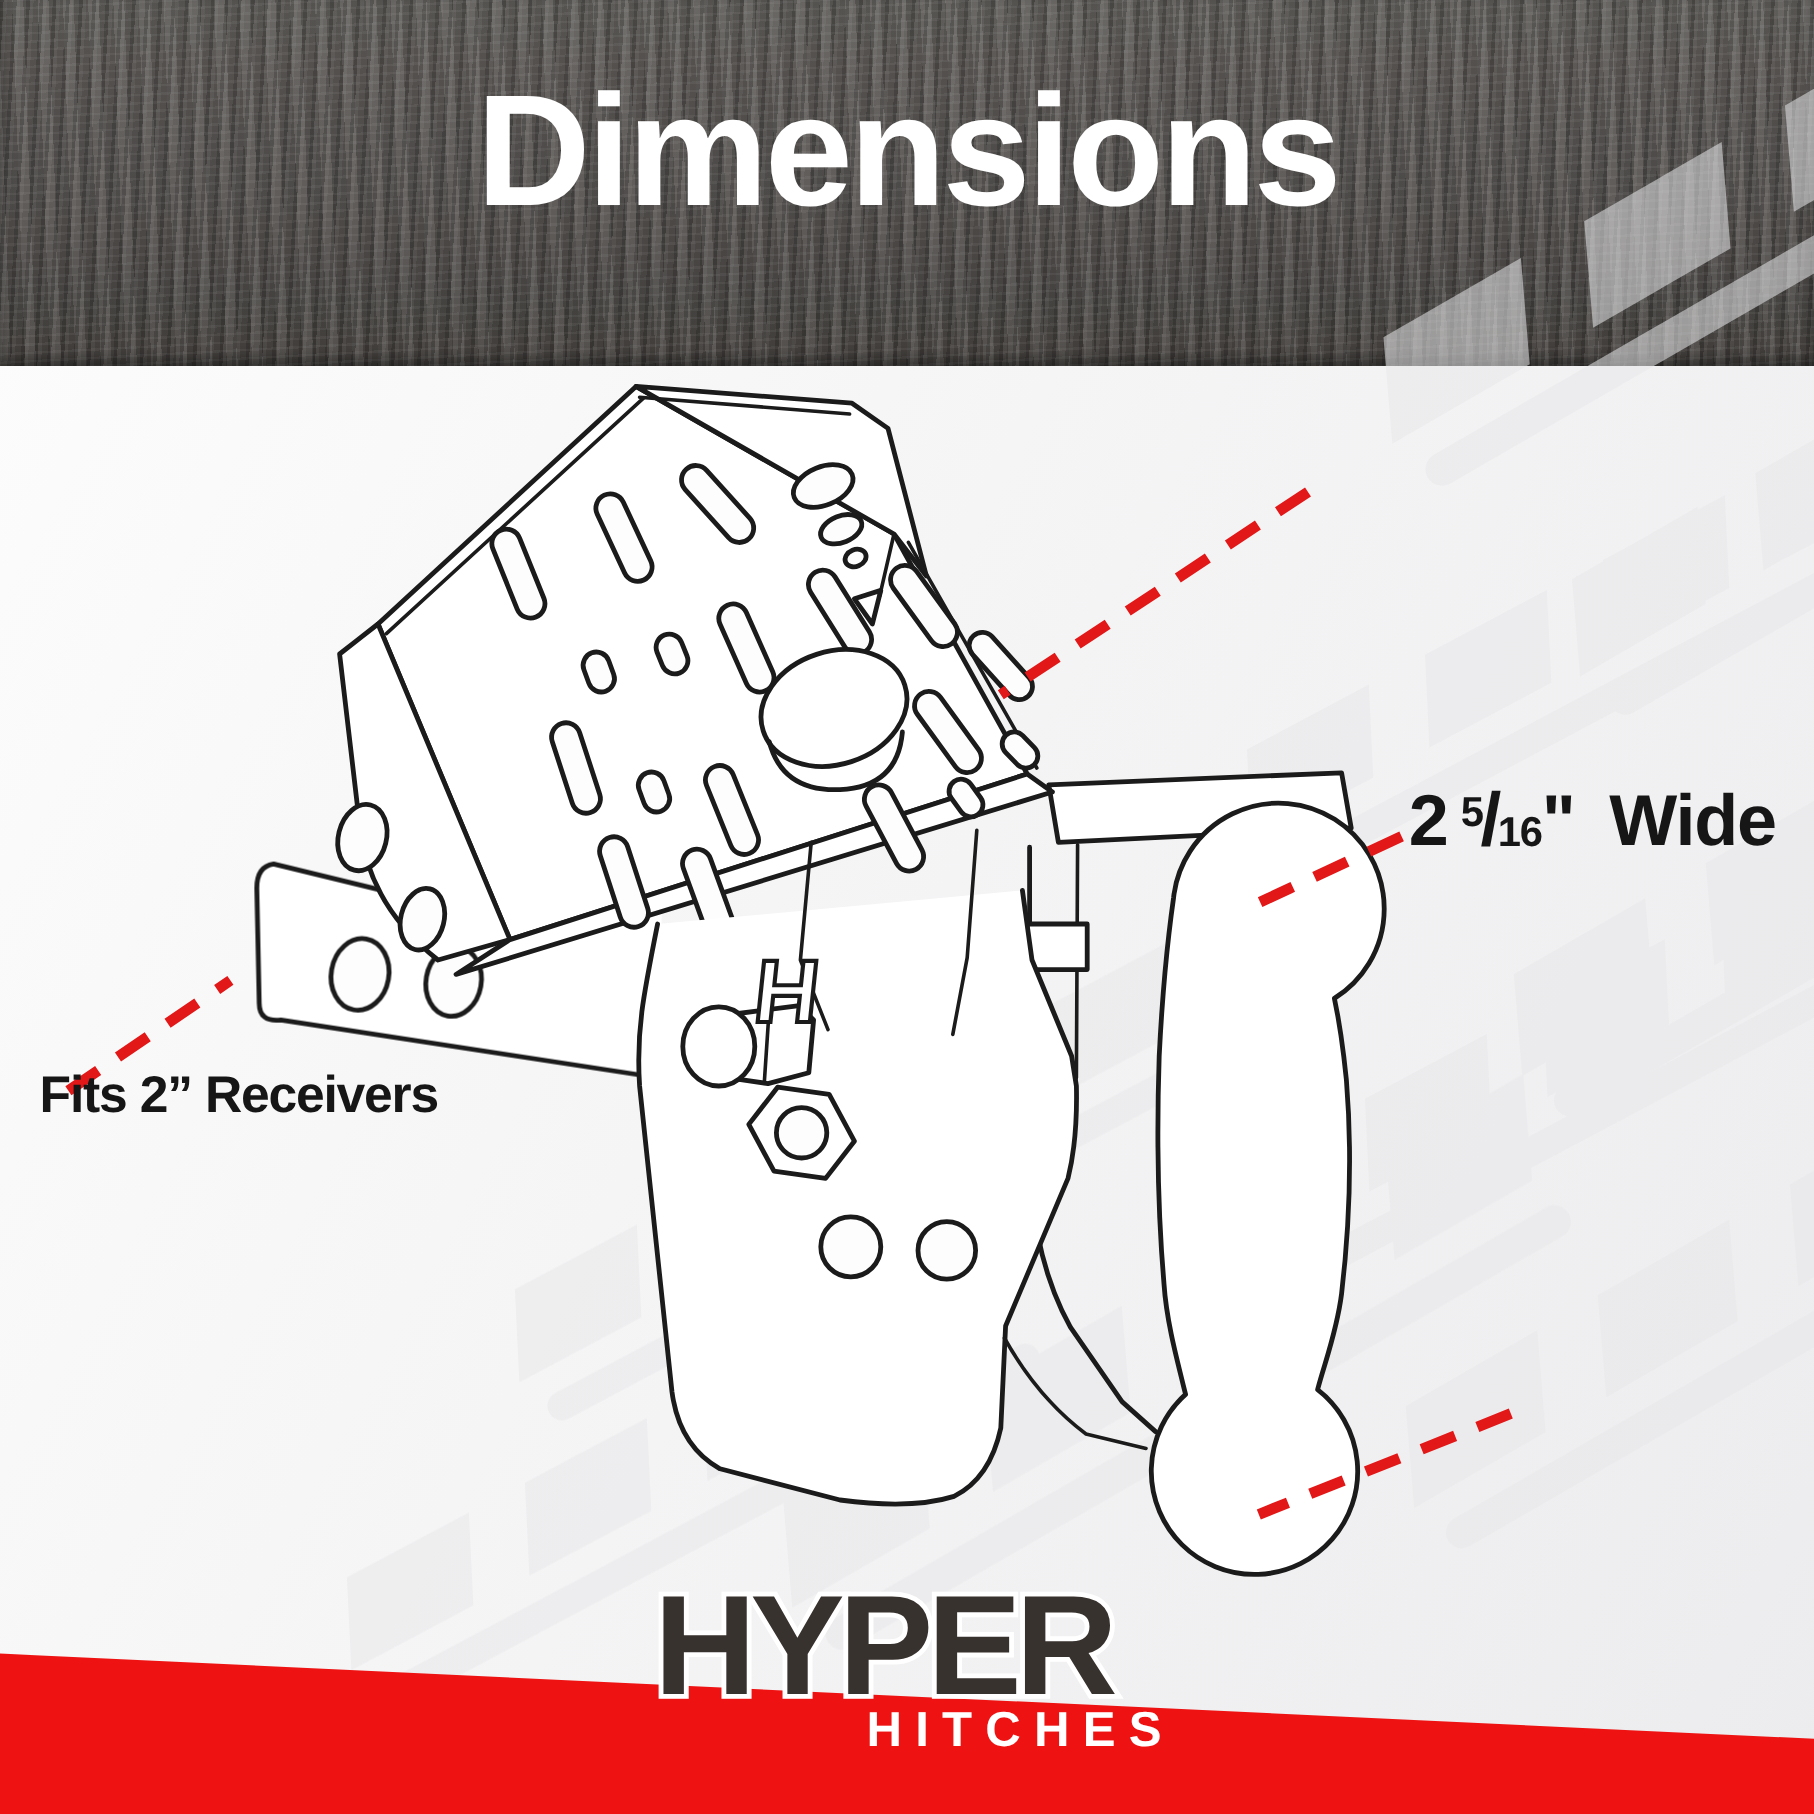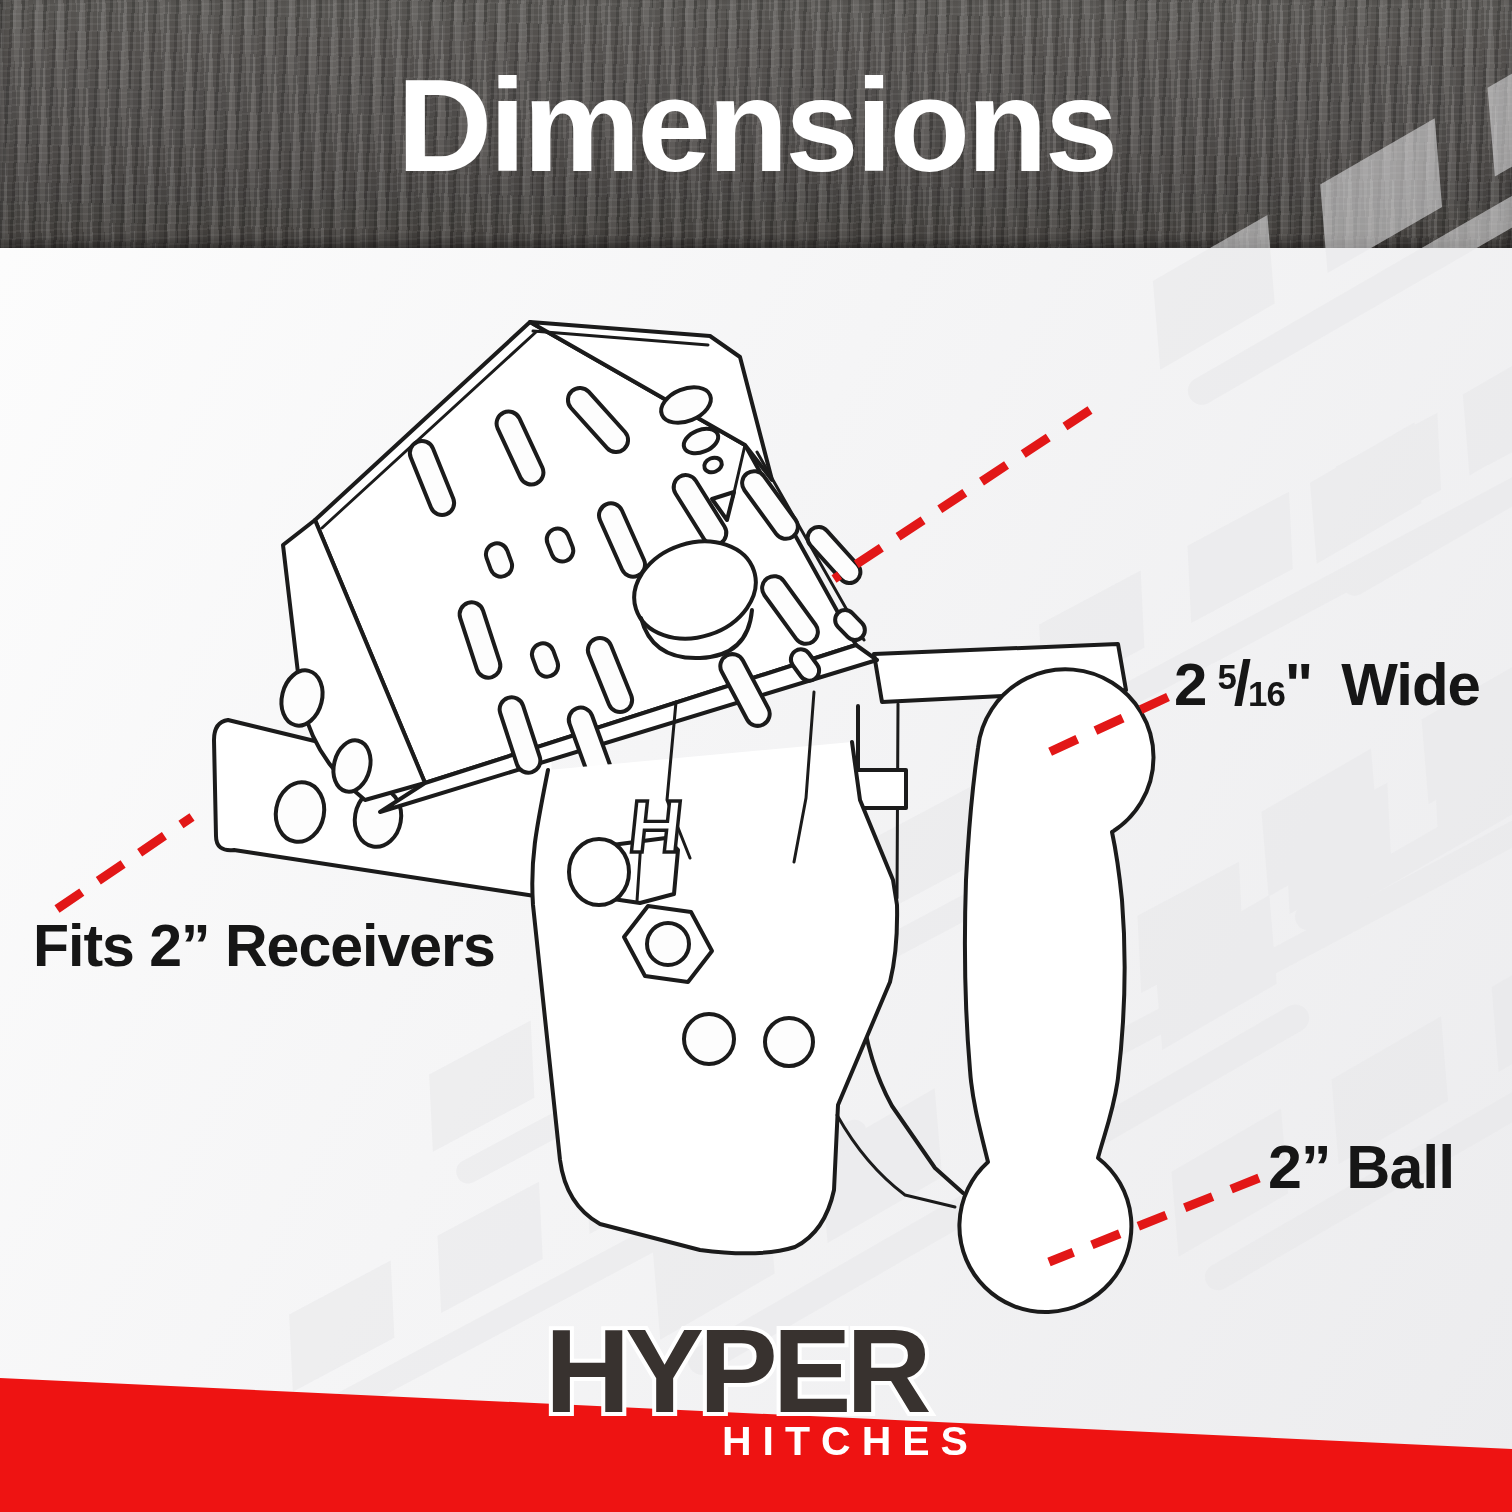--- a/index.html
+++ b/index.html
@@ -7,38 +7,38 @@
     --line:#1b1b1b; --logo-dark:#38322f;
   }
   html,body{margin:0;padding:0;background:#888;}
   .poster{
     position:relative;width:1512px;height:1512px;overflow:hidden;
     background:linear-gradient(118deg,#fdfdfd 0%,#f5f5f6 45%,#ececee 100%);
     font-family:"Liberation Sans", sans-serif;
   }
   
   .header-band{
-    position:absolute;left:0;top:0;width:1512px;height:248px;
+    position:absolute;left:0;top:0;width:1512px;height:305px;
     background:
       repeating-linear-gradient(177deg, rgba(255,255,255,.05) 0 2px, rgba(0,0,0,0) 2px 7px),
       repeating-linear-gradient(93deg, rgba(0,0,0,.16) 0 3px, rgba(255,255,255,.05) 3px 6px, rgba(0,0,0,0) 6px 11px),
       repeating-linear-gradient(88deg, rgba(255,255,255,.06) 0 9px, rgba(0,0,0,.10) 9px 21px),
       linear-gradient(180deg,#605d5a 0%,#555250 55%,#474441 100%);
     box-shadow:inset 0 -6px 10px rgba(0,0,0,.35);
   }
   .page-title{
     position:absolute;left:0;top:0;width:100%;height:248px;line-height:252px;
     text-align:center;color:#fff;font-weight:700;font-size:132px;letter-spacing:-3px;
     margin:0;
   }
   
   .label{position:absolute;font-weight:700;color:var(--ink);letter-spacing:-1px;white-space:nowrap;z-index:5;}
   .label-wide-step{left:900px;top:322px;font-size:67px;}
   .label-big-ball{left:1174px;top:648px;font-size:60px;}
-  .label-receivers{left:33px;top:912px;font-size:59px;}
+  .label-receivers{left:33px;top:889px;font-size:43px;}
   .label-small-ball{left:1268px;top:1132px;font-size:61px;}
   .frac-sup{font-size:.58em;vertical-align:.46em;}
   .frac-sub{font-size:.58em;vertical-align:-.04em;text-align:right;}
   .frac-slash{font-size:1.04em;margin:0 -2px;}
   .unit-word{margin-left:.22em;}
   
   .stage-svg{position:absolute;left:0;top:0;z-index:1;}
   .outline{fill:#ffffff;stroke:var(--line);stroke-width:4;stroke-linejoin:round;}
   .stroke-only{fill:none;stroke:var(--line);stroke-width:4;stroke-linejoin:round;stroke-linecap:round;}
   .thin{stroke-width:3;}
@@ -194,15 +194,14 @@
       <text class="brand-top" x="545" y="1412">HYPER</text>
       <text class="brand-bottom" x="722" y="1455">HITCHES</text>
     </g>
   </svg>
 
 
   <div class="label label-big-ball"><span listing="">2</span> <span class="frac-sup">5</span><span class="frac-slash">/</span><span class="frac-sub">16</span><span>" </span><span class="unit-word">Wide</span></div>
 
   <div class="label label-receivers">Fits 2” Receivers</div>
 
-  <div class="label label-small-ball">2” Ball</div>
 
 </div>
 
 </body></html>

